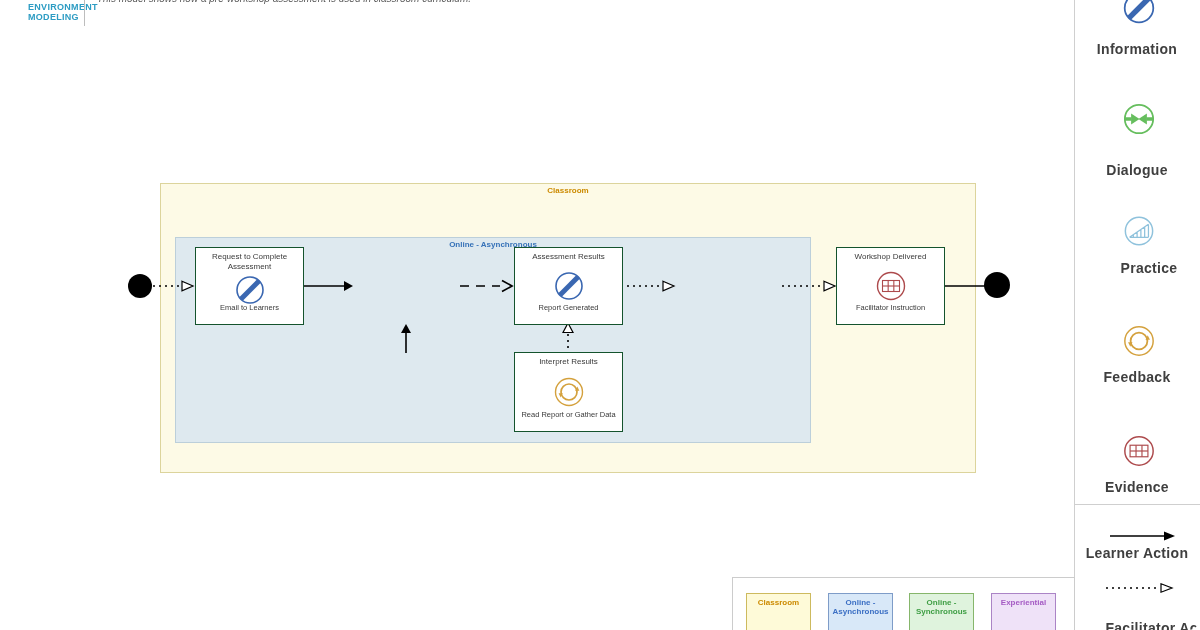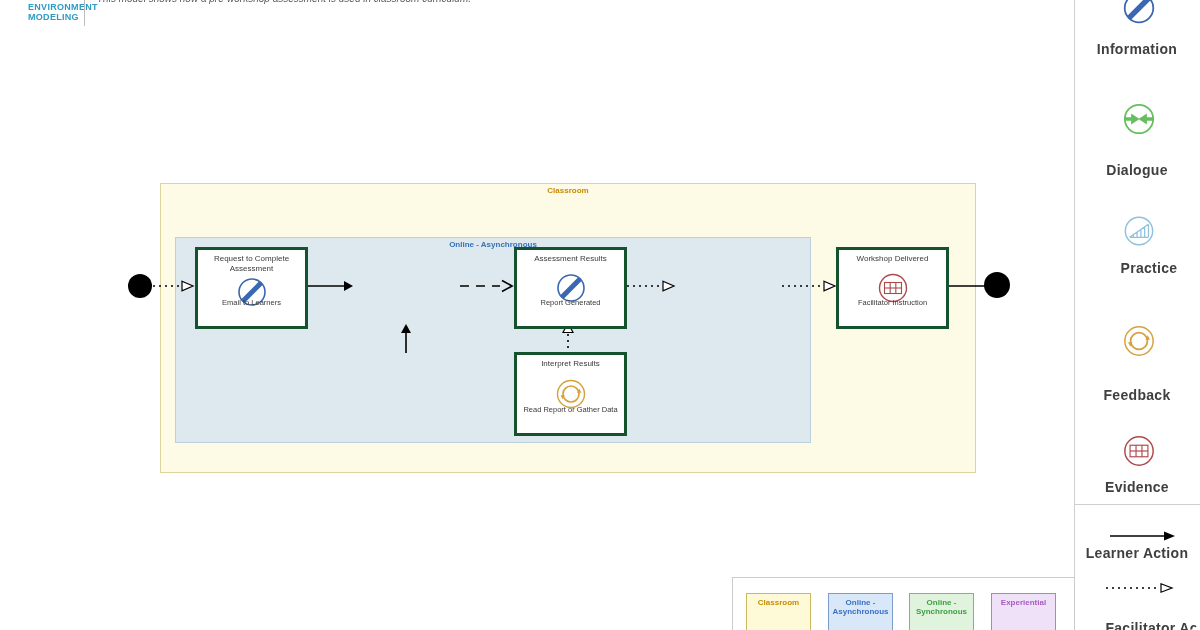--- a/index.html
+++ b/index.html
@@ -11,23 +11,23 @@
   .logo{left:28px;top:-9px;color:#2D9CC3;font-size:9px;font-weight:bold;line-height:10.5px;letter-spacing:.3px;}
   .logo-divider{left:84px;top:0;width:1px;height:26px;background:#bdbdbd;}
   .subtitle{left:97px;top:-7px;font-style:italic;color:#5a5a5a;font-size:10px;white-space:nowrap;}
 
   
   .container-classroom{left:160px;top:183px;width:814px;height:288px;background:#FDFAE6;border:1px solid #DCD49C;}
   .container-online{left:175px;top:237px;width:634px;height:204px;background:#DEE9EF;border:1px solid #BCCFDA;}
   .container-label{position:absolute;top:2px;left:0;width:100%;text-align:center;font-size:8px;font-weight:bold;}
 
   
-  .node{background:#fff;border:3px solid #14532d;width:107px;}
+  .node{background:#fff;border:1px solid #14532d;width:107px;}
   .node-title{position:absolute;top:4px;left:2px;right:2px;text-align:center;font-size:8px;color:#3a3a3a;line-height:9.5px;}
-  .node-caption{position:absolute;bottom:19px;left:50%;transform:translateX(-50%);text-align:left;font-size:7.5px;color:#3a3a3a;white-space:nowrap;}
+  .node-caption{position:absolute;bottom:12px;left:50%;transform:translateX(-50%);text-align:left;font-size:7.5px;color:#3a3a3a;white-space:nowrap;}
   .node-icon{position:absolute;left:50%;top:50%;transform:translate(-50%,-50%);}
 
   .endpoint{background:#000;border-radius:50%;}
 
   
   .sidebar-divider-v{left:1074px;top:0;width:1px;height:630px;background:#cfcfcf;}
   .sidebar-divider-h{left:1074px;top:504px;width:126px;height:1px;background:#cfcfcf;}
   .side-label{left:1074px;width:126px;text-align:center;font-weight:bold;font-size:14px;color:#3f3f3f;letter-spacing:.3px;}
 
   
@@ -176,21 +176,21 @@
   <div class="abs side-label" style="top:260px;padding-left:12px;">Practice</div>
 
   <div class="abs" style="left:1118px;top:320px;">
     <svg width="42" height="42" viewBox="0 0 40 40">
       <circle cx="20" cy="20" r="13.5" fill="none" stroke="#D4A13D" stroke-width="1.4"></circle>
       <circle cx="20" cy="20" r="8" fill="none" stroke="#D4A13D" stroke-width="1.7"></circle>
       <polygon points="26.2,18.8 30.4,18.8 28.3,14.6" fill="#D4A13D"></polygon>
       <polygon points="9.6,21.2 13.8,21.2 11.7,25.4" fill="#D4A13D"></polygon>
     </svg>
   </div>
-  <div class="abs side-label" style="top:387px;">Feedback</div>
+  <div class="abs side-label" style="top:369px;">Feedback</div>
 
   <div class="abs" style="left:1118px;top:430px;">
     <svg width="42" height="42" viewBox="0 0 40 40">
       <circle cx="20" cy="20" r="13.5" fill="none" stroke="#AD4A4C" stroke-width="1.4"></circle>
       <rect x="11.5" y="14.5" width="17" height="11" fill="none" stroke="#AD4A4C" stroke-width="1.1"></rect>
       <line x1="17.17" y1="14.5" x2="17.17" y2="25.5" stroke="#AD4A4C" stroke-width="1.1"></line>
       <line x1="22.83" y1="14.5" x2="22.83" y2="25.5" stroke="#AD4A4C" stroke-width="1.1"></line>
       <line x1="11.5" y1="20" x2="28.5" y2="20" stroke="#AD4A4C" stroke-width="1.1"></line>
     </svg>
   </div>

